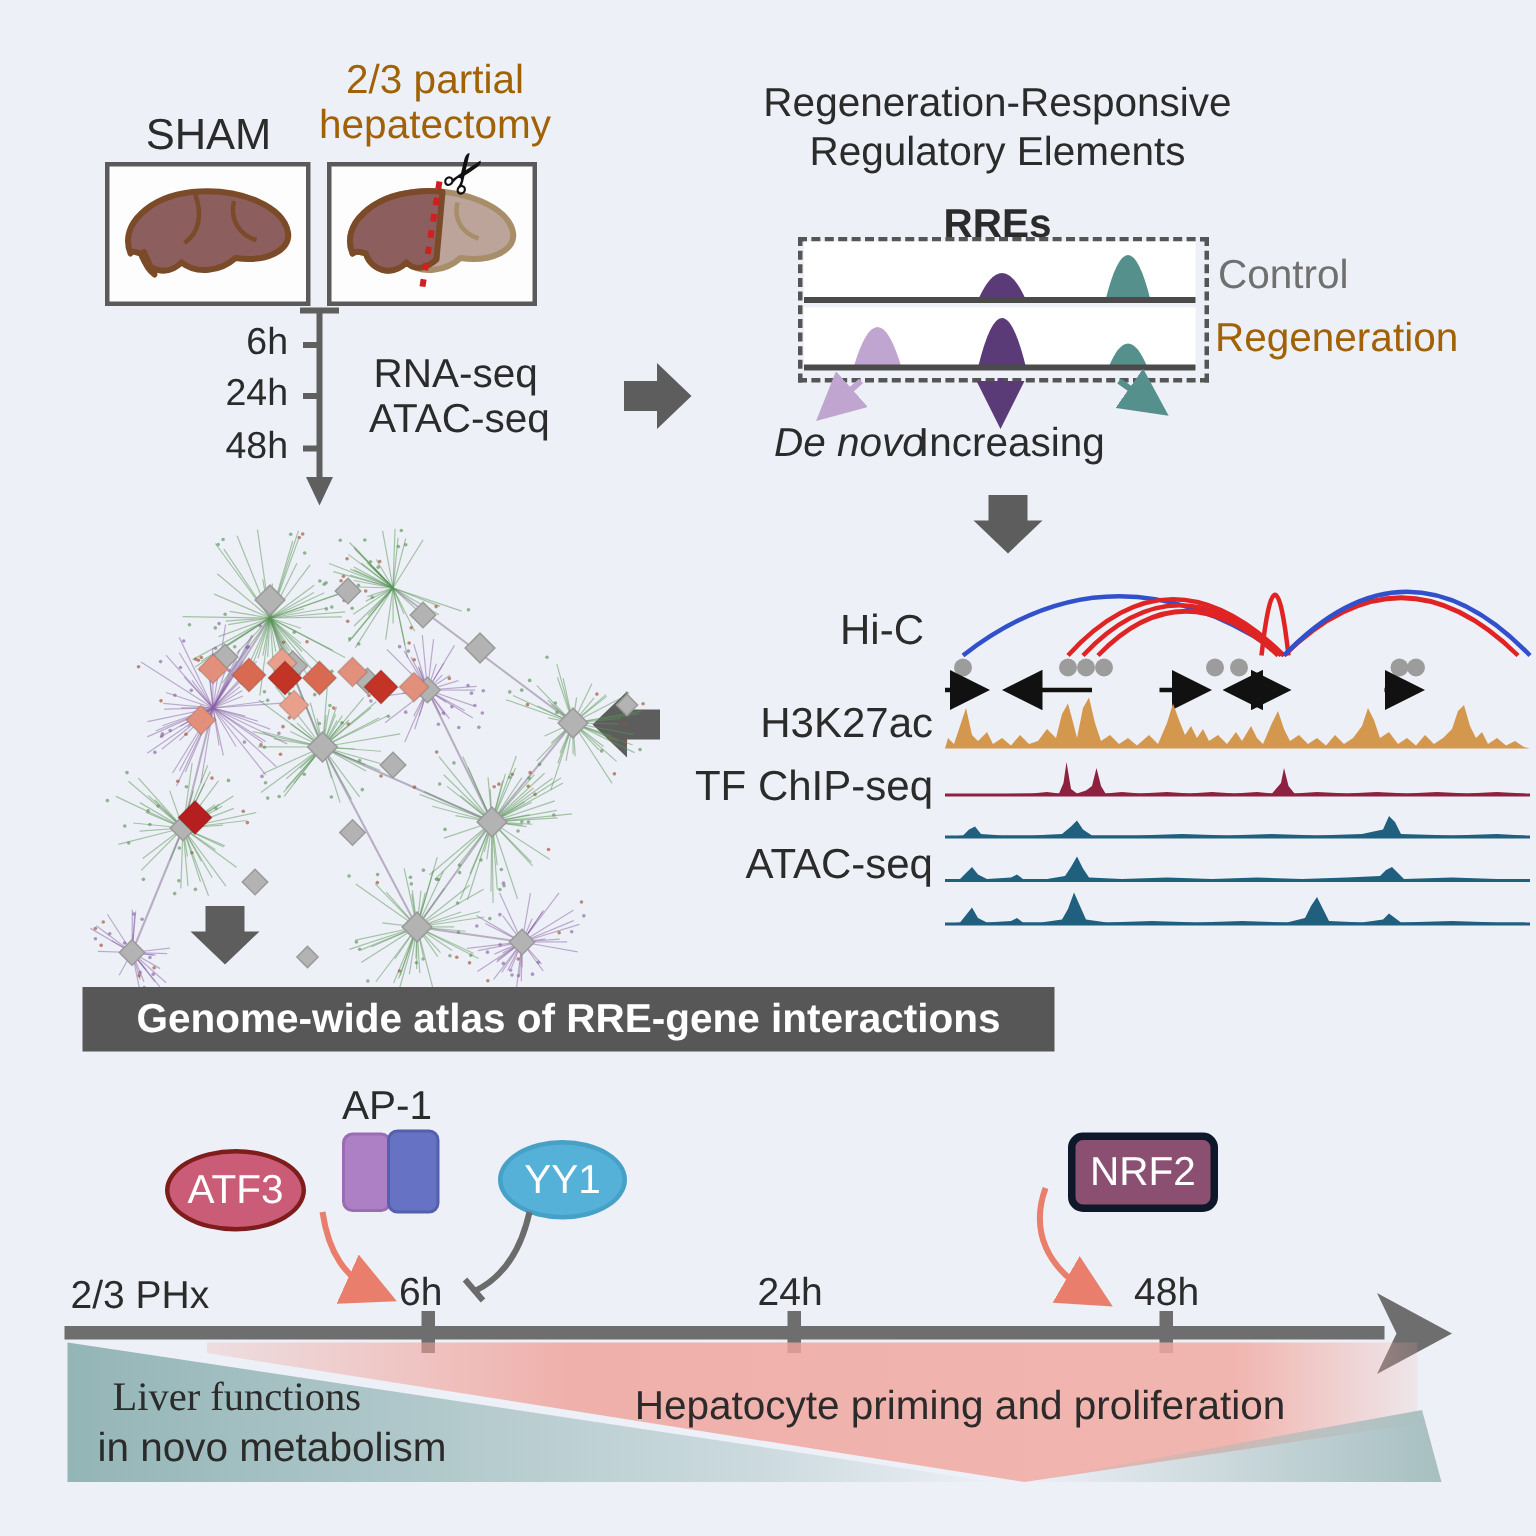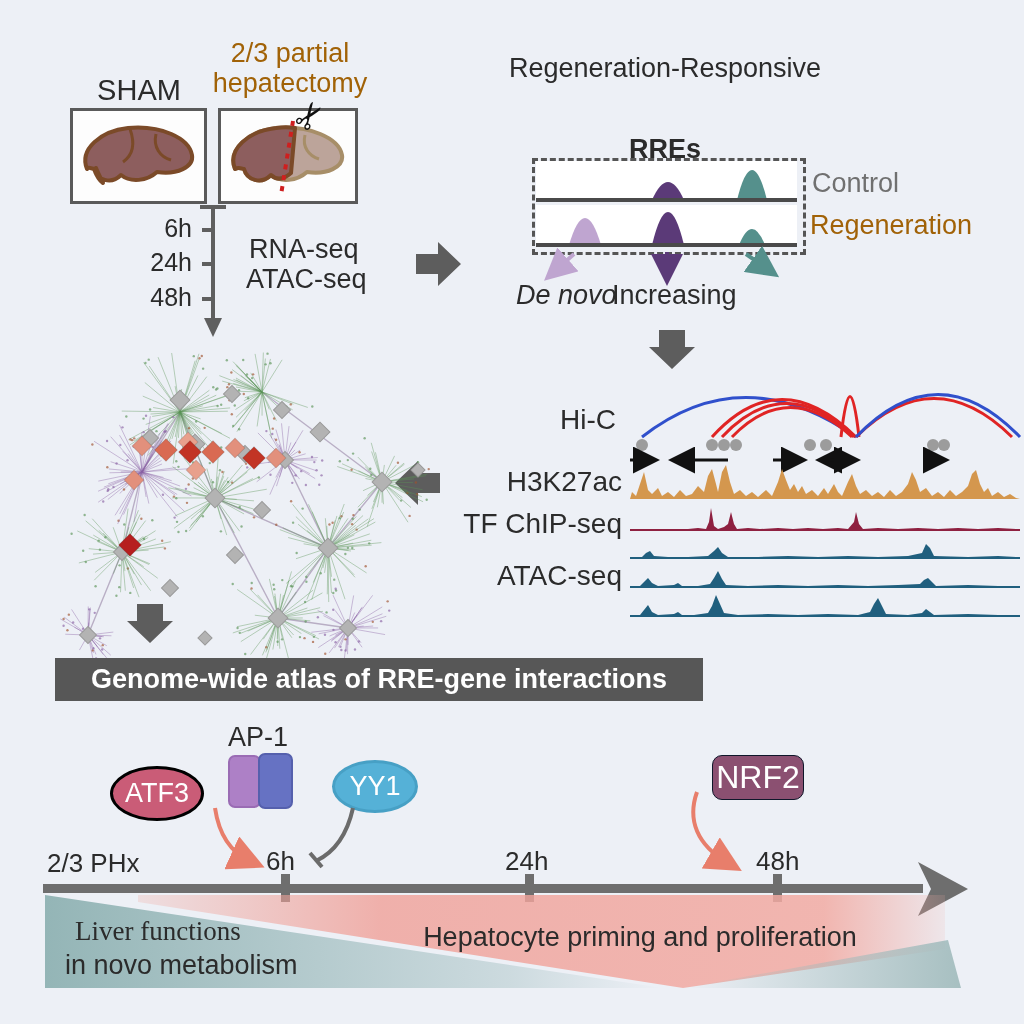--- a/index.html
+++ b/index.html
@@ -65,20 +65,21 @@
   <div class="abs lbl right" style="left:120px;top:283px;width:72px;font-size:25px;">48h</div>
   <div class="abs lbl" style="left:249px;top:234px;font-size:27px;">RNA-seq</div>
   <div class="abs lbl" style="left:246px;top:264px;font-size:27px;">ATAC-seq</div>
 
   <svg class="abs" style="left:416px;top:241px;" width="46" height="46">
     <polygon points="0,13 22,13 22,1 45,23 22,45 22,33 0,33" fill="#5d5d5d"></polygon>
   </svg>
 
   <div class="abs center" style="left:455px;top:52px;width:420px;font-size:27px;line-height:33px;">
     <div>Regeneration-Responsive</div>
+    <div>Regulatory Elements</div>
   </div>
   <div class="abs center bold" style="left:570px;top:134px;width:190px;font-size:27px;">RREs</div>
 
   <div class="abs" style="left:532px;top:158px;width:268px;height:91px;border:3px dashed #555;"></div>
 
   <svg class="abs" style="left:536px;top:161px;" width="261" height="41">
     <rect x="0" y="0" width="261" height="41" fill="#ffffff"></rect>
     <path d="M116,39 Q132,3 148,39 Z" fill="#5b3a78"></path>
     <path d="M201,39 Q216,-21 231,39 Z" fill="#55908c"></path>
     <line x1="0" y1="39" x2="261" y2="39" stroke="#4a4a4a" stroke-width="4"></line>
@@ -917,27 +918,27 @@
   </svg>
 
   <div class="abs banner" style="left:55px;top:658px;width:648px;height:43px;">
     <span class="white bold lbl" style="font-size:27px;">Genome-wide atlas of RRE-gene interactions</span>
   </div>
 
   <div class="abs lbl center" style="left:210px;top:722px;width:96px;font-size:27px;">AP-1</div>
   <div class="abs" style="left:228px;top:755px;width:29px;height:49px;border-radius:7px;background:#ad80c6;border:2px solid #9a6cb4;"></div>
   <div class="abs" style="left:258px;top:753px;width:31px;height:52px;border-radius:7px;background:#6672c3;border:2px solid #5560ad;"></div>
 
-  <div class="abs oval white" style="left:110px;top:766px;width:88px;height:49px;background:#ca5c77;border:3px solid #000000;font-size:27px;">
+  <div class="abs oval white" style="left:110px;top:766px;width:88px;height:49px;background:#ca5c77;border:3px solid #7f1d1d;font-size:27px;">
     <span>ATF3</span>
   </div>
   <div class="abs oval white" style="left:332px;top:760px;width:80px;height:47px;background:#55b1d7;border:3px solid #47a0c5;font-size:27px;">
     <span>YY1</span>
   </div>
-  <div class="abs oval white" style="left:712px;top:755px;width:90px;height:43px;background:#8b5071;border:1px solid #0f172a;border-radius:10px;font-size:32px;">
+  <div class="abs oval white" style="left:712px;top:755px;width:90px;height:43px;background:#8b5071;border:5px solid #0f172a;border-radius:10px;font-size:27px;">
     <span>NRF2</span>
   </div>
 
   <svg class="abs" style="left:0px;top:700px;" width="1024" height="200">
     <defs>
       <marker id="mSal" markerWidth="9" markerHeight="9" refX="5" refY="4.5" orient="auto">
           <path d="M0,0 L9,4.5 L0,9 Z" fill="#e87e6b"></path>
         </marker>
     </defs>
     <path d="M215,108 C219,135 230,152 250,161" fill="none" stroke="#e87e6b" stroke-width="4" marker-end="url(#mSal)"></path>

